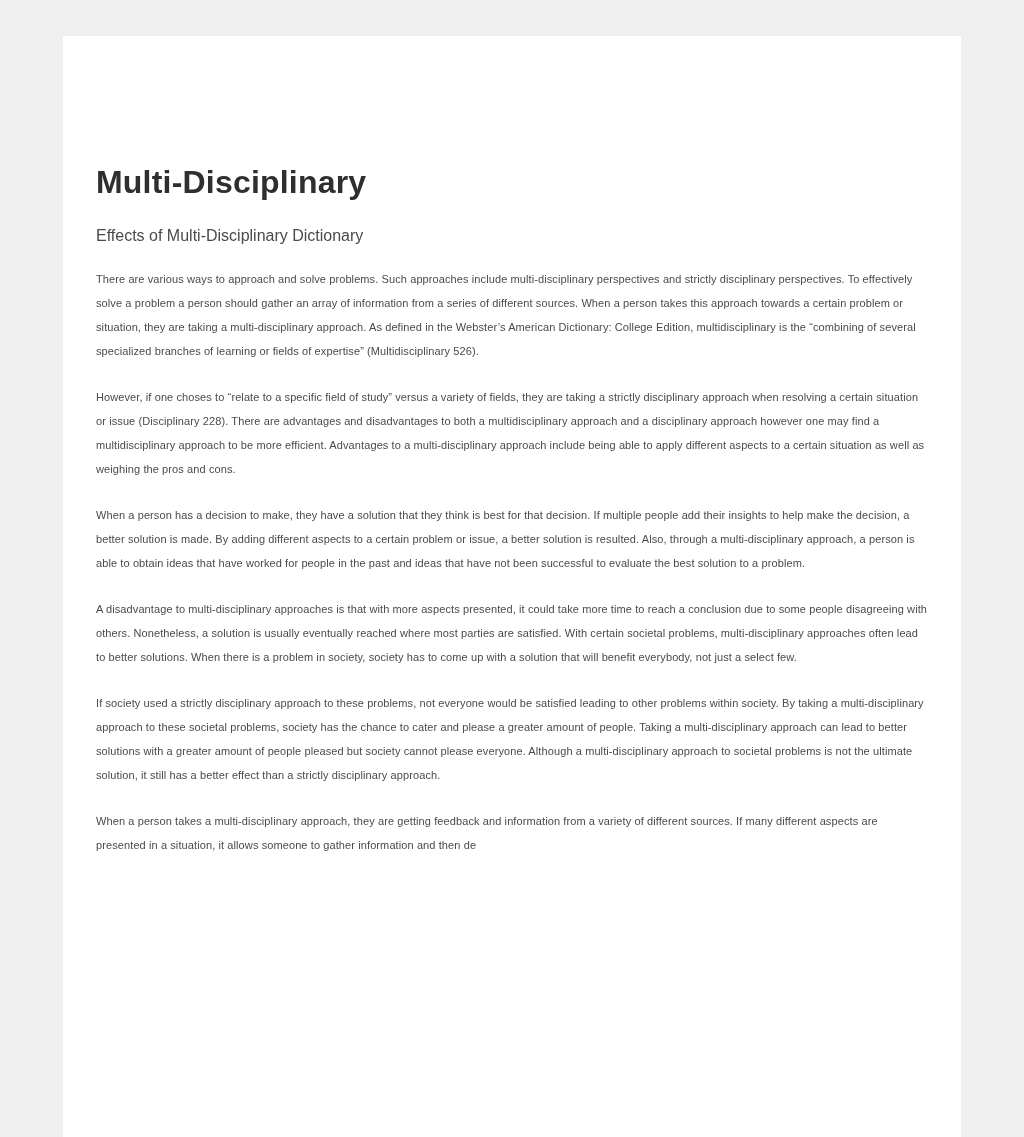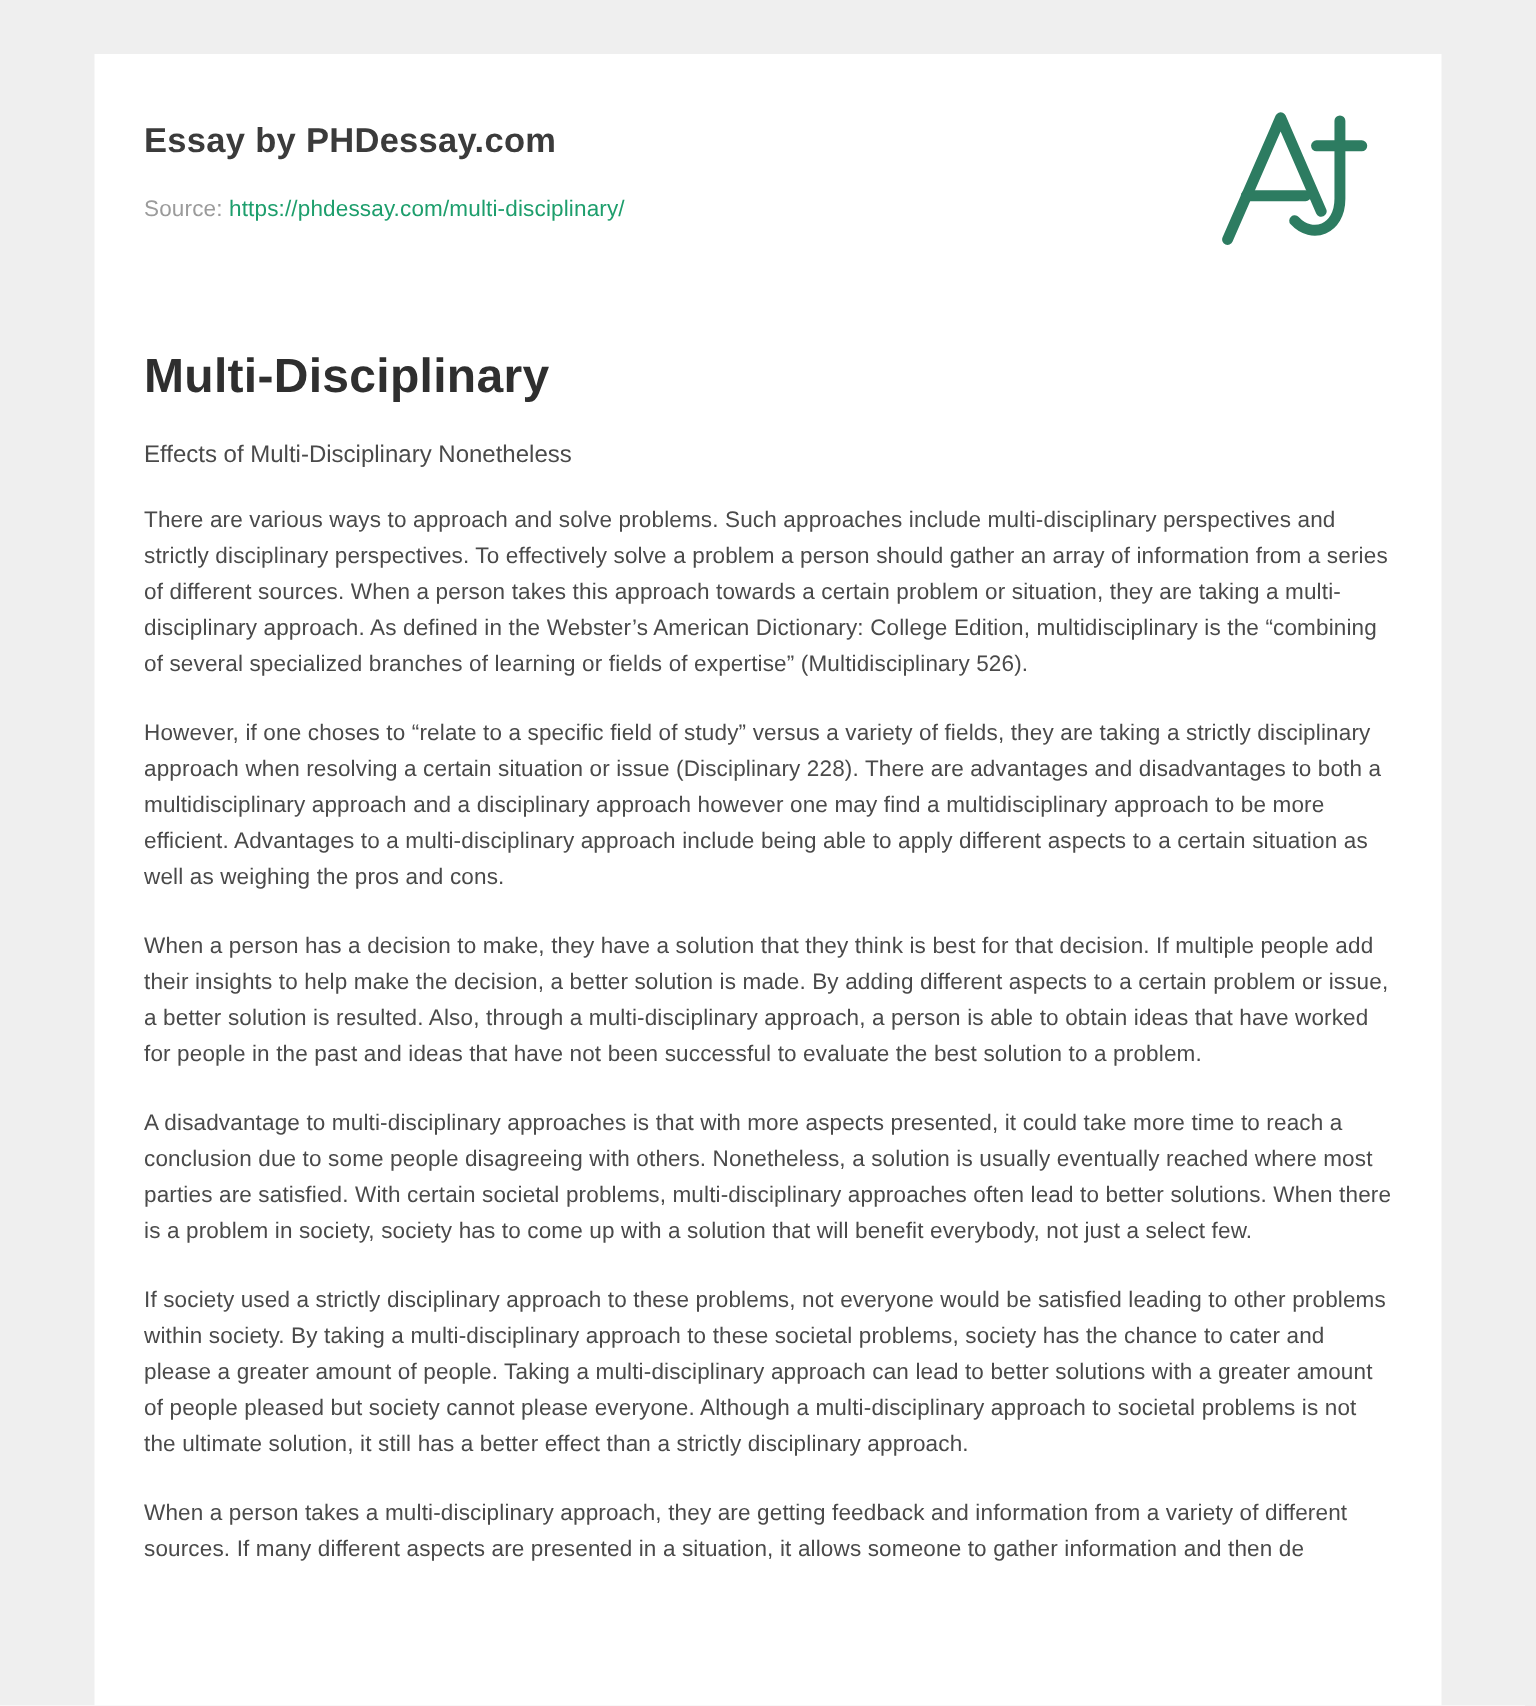--- a/index.html
+++ b/index.html
@@ -50,52 +50,35 @@
     color: #2f2f2f;
     letter-spacing: 0.2px;
   }
   .article-subtitle {
     margin-top: 26px;
     font-size: 16px;
     color: #4a4a4a;
   }
   .paragraphs p {
     margin-top: 22px;
-    font-size: 15px;
+    font-size: 11px;
     line-height: 24px;
     color: #4a4a4a;
     letter-spacing: 0.1px;
   }
 </style>
 </head>
 <body>
 
 <div class="card">
 
-  <div class="header">
-    <div class="site-title">Essay by PHDessay.com</div>
-
-    <div class="source-line">
-      <span>Source:</span>
-      <a class="source-url">https://phdessay.com/multi-disciplinary/</a>
-    </div>
-
-    <span class="logo">
-      <svg viewBox="0 0 100 100" width="104" height="104" fill="none" stroke="#2d7c61" stroke-width="7" stroke-linecap="round" stroke-linejoin="round">
-        <path d="M10 90 L44 12 L70 72"></path>
-        <path d="M22 62 L60 62"></path>
-        <path d="M82 14 L82 64 C82 84 64 90 53 78"></path>
-        <path d="M67 30 L96 30"></path>
-      </svg>
-    </span>
-  </div>
 
   <h1 class="article-title">Multi-Disciplinary</h1>
 
-  <div class="article-subtitle">Effects of Multi-Disciplinary Nonetheless</div>
+  <div class="article-subtitle">Effects of Multi-Disciplinary Dictionary</div>
 
   <div class="paragraphs">
     <p>There are various ways to approach and solve problems. Such approaches include multi-disciplinary perspectives and strictly disciplinary perspectives. To effectively solve a problem a person should gather an array of information from a series of different sources. When a person takes this approach towards a certain problem or situation, they are taking a multi-disciplinary approach. As defined in the Webster’s American Dictionary: College Edition, multidisciplinary is the “combining of several specialized branches of learning or fields of expertise” (Multidisciplinary 526).</p>
     <p>However, if one choses to “relate to a specific field of study” versus a variety of fields, they are taking a strictly disciplinary approach when resolving a certain situation or issue (Disciplinary 228). There are advantages and disadvantages to both a multidisciplinary approach and a disciplinary approach however one may find a multidisciplinary approach to be more efficient. Advantages to a multi-disciplinary approach include being able to apply different aspects to a certain situation as well as weighing the pros and cons.</p>
     <p>When a person has a decision to make, they have a solution that they think is best for that decision. If multiple people add their insights to help make the decision, a better solution is made. By adding different aspects to a certain problem or issue, a better solution is resulted. Also, through a multi-disciplinary approach, a person is able to obtain ideas that have worked for people in the past and ideas that have not been successful to evaluate the best solution to a problem.</p>
     <p>A disadvantage to multi-disciplinary approaches is that with more aspects presented, it could take more time to reach a conclusion due to some people disagreeing with others. Nonetheless, a solution is usually eventually reached where most parties are satisfied. With certain societal problems, multi-disciplinary approaches often lead to better solutions. When there is a problem in society, society has to come up with a solution that will benefit everybody, not just a select few.</p>
     <p>If society used a strictly disciplinary approach to these problems, not everyone would be satisfied leading to other problems within society. By taking a multi-disciplinary approach to these societal problems, society has the chance to cater and please a greater amount of people. Taking a multi-disciplinary approach can lead to better solutions with a greater amount of people pleased but society cannot please everyone. Although a multi-disciplinary approach to societal problems is not the ultimate solution, it still has a better effect than a strictly disciplinary approach.</p>
     <p>When a person takes a multi-disciplinary approach, they are getting feedback and information from a variety of different sources. If many different aspects are presented in a situation, it allows someone to gather information and then de</p>
   </div>
 

